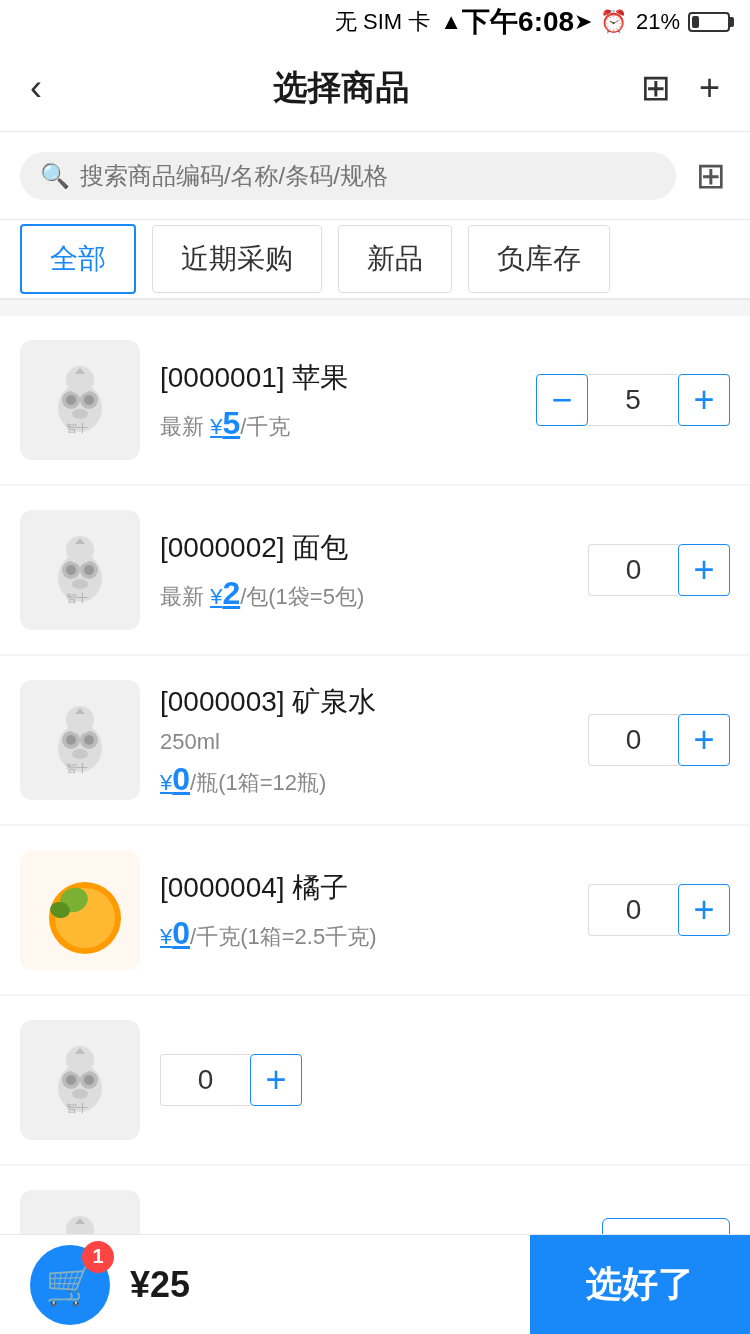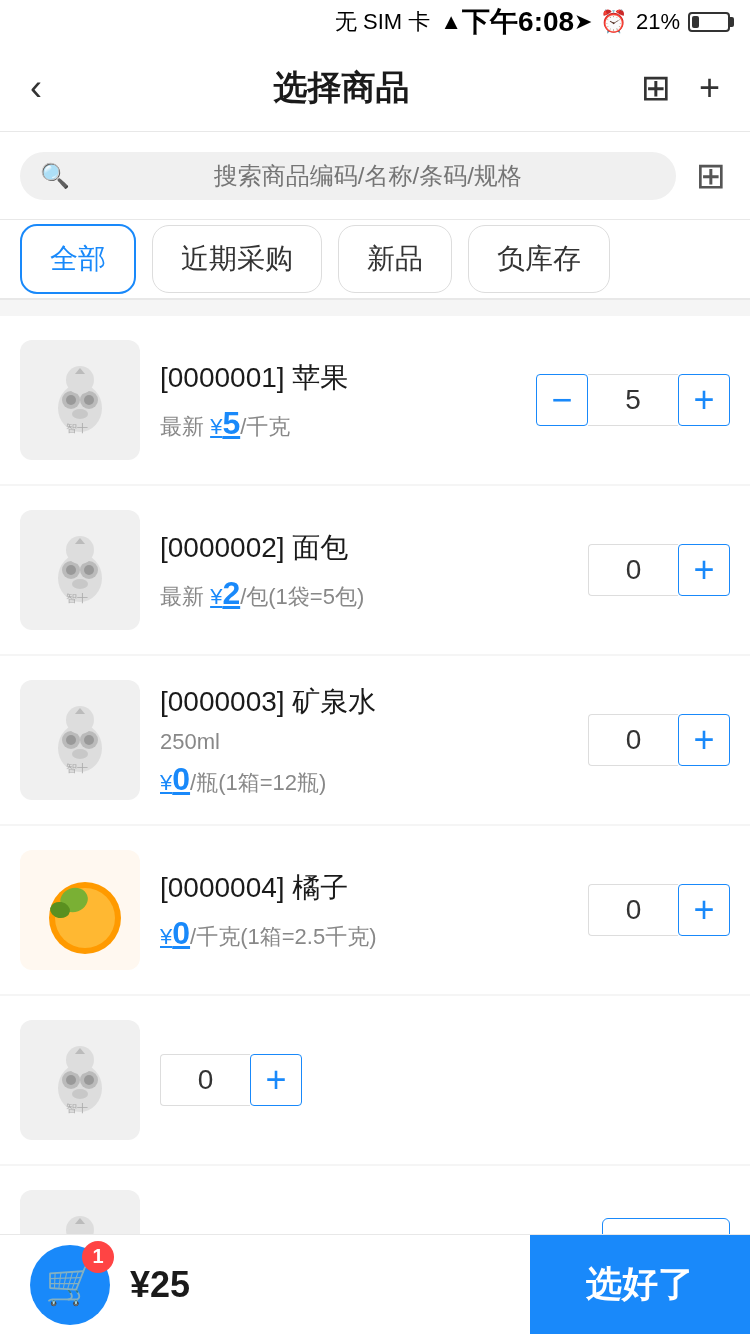--- a/index.html
+++ b/index.html
@@ -112,42 +112,41 @@
       gap: 10px;
     }
     .search-icon-inner { color: #999; font-size: 24px; }
     .search-input {
       border: none;
       background: transparent;
       font-size: 24px;
       color: #15803d;
       outline: none;
       flex: 1;
-      text-align: center;
     }
     .scan-icon {
       color: #555;
       font-size: 36px;
       padding: 4px;
     }
 
     
     .tab-bar {
       background: #fff;
       height: 80px;
       display: flex;
       align-items: center;
       padding: 0 20px;
       gap: 16px;
       border-bottom: 2px solid #e8e8e8;
       margin-bottom: 16px;
     }
     .tab-btn {
       padding: 14px 28px;
-      border-radius: 17px;
+      border-radius: 4px;
       font-size: 28px;
       border: 1px solid #ddd;
       background: #fff;
       color: #333;
       cursor: pointer;
     }
     .tab-btn.active {
       border: 2px solid #1989fa;
       color: #1989fa;
       font-weight: 500;

